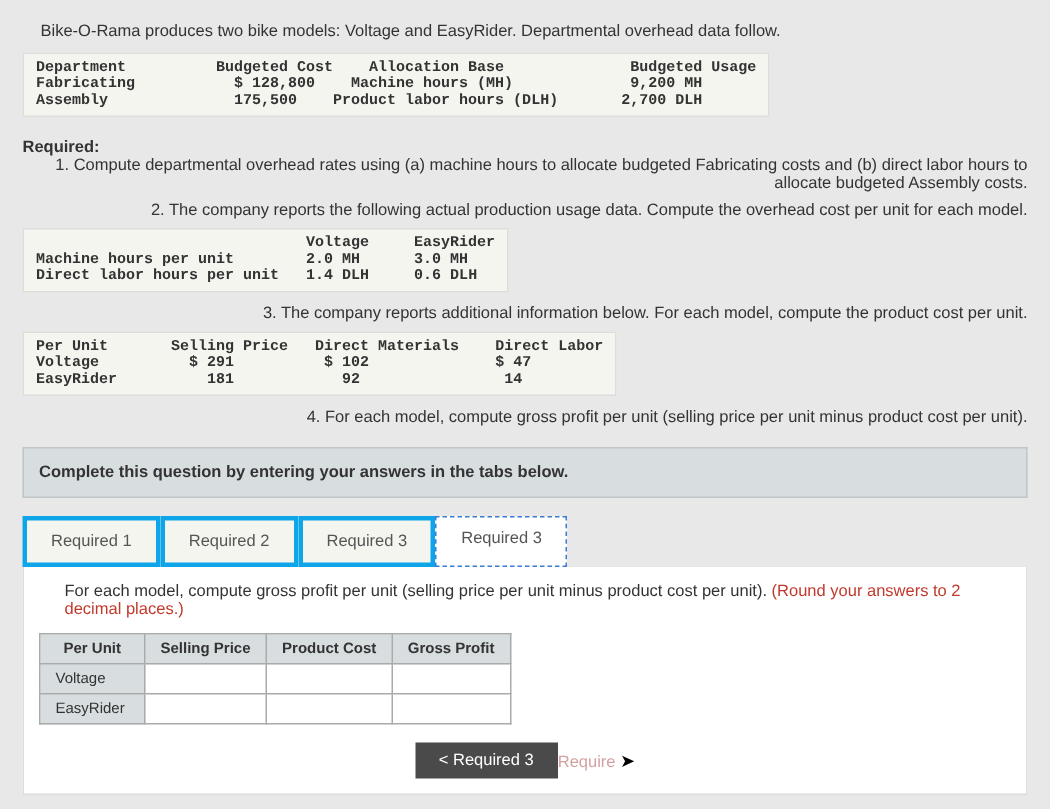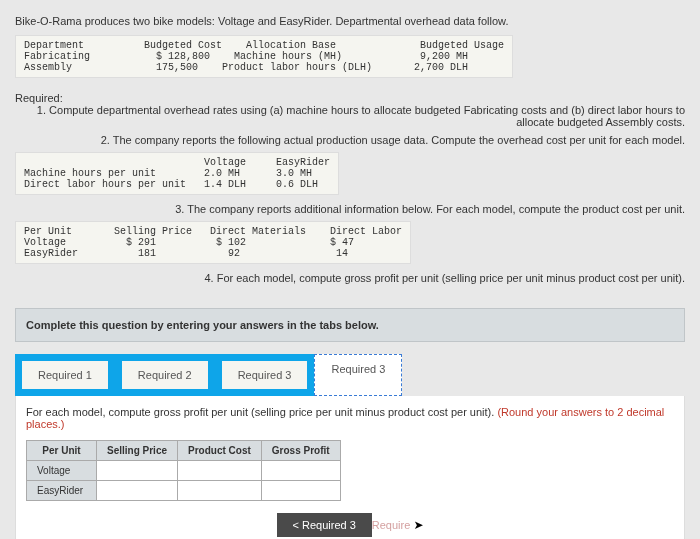--- a/index.html
+++ b/index.html
@@ -4,66 +4,66 @@
   <style>
     * { box-sizing: border-box; margin: 0; padding: 0; }
     body {
       font-family: Arial, sans-serif;
       font-size: 11px;
       background: #e8e8e8;
       padding: 15px;
       width: 700px;
       color: #333;
     }
-    .intro { margin-bottom: 8px; font-size: 11px; }
+    .intro { margin-bottom: 8px; font-size: 11px; margin-left: 12px; }
     .data-table {
       display: inline-block;
       background: #f5f5f0;
       padding: 4px 8px;
       font-family: 'Courier New', monospace;
       font-size: 10px;
       margin-bottom: 8px;
       border: 1px solid #ddd;
     }
-    .data-row { white-space: pre; }
-    .section-heading { font-weight: normal; font-size: 11px; margin-top: 6px; }
+    .data-row { white-space: pre; font-weight: bold; }
+    .section-heading { font-weight: bold; font-size: 11px; margin-top: 6px; }
     .req-text { font-size: 11px; margin-bottom: 6px; text-align: right; }
     .instruction-bar {
       background: #d8dde0;
       padding: 10px;
       font-weight: bold;
       font-size: 11px;
-      margin-top: 24px;
+      margin-top: 14px;
       border: 1px solid #c0c5c8;
     }
     .tabs-row {
       display: flex;
       margin-top: 12px;
       gap: 0;
     }
     .tab {
       padding: 8px 16px;
       background: #f5f5f0;
-      border: 7px solid #0ea5e9;
+      border: 3px solid #0ea5e9;
       cursor: pointer;
       font-size: 11px;
       color: #555;
     }
     .tab.active {
       background: #fff;
       border: 1px dashed #3a7bd5;
       font-weight: normal;
     }
     .tab-content {
       background: #fff;
       border: 1px solid #ddd;
       border-top: none;
       padding: 10px;
     }
-    .tab-instruction { font-size: 11px; margin-bottom: 10px; }
+    .tab-instruction { font-size: 11px; margin-bottom: 10px; margin-left: 17px; }
     .red-text { color: #c0392b; }
     .answer-table {
       border-collapse: collapse;
       font-size: 10px;
     }
     .answer-table th {
       background: #d8dde0;
       border: 1px solid #aaa;
       padding: 4px 10px;
       font-weight: bold;

